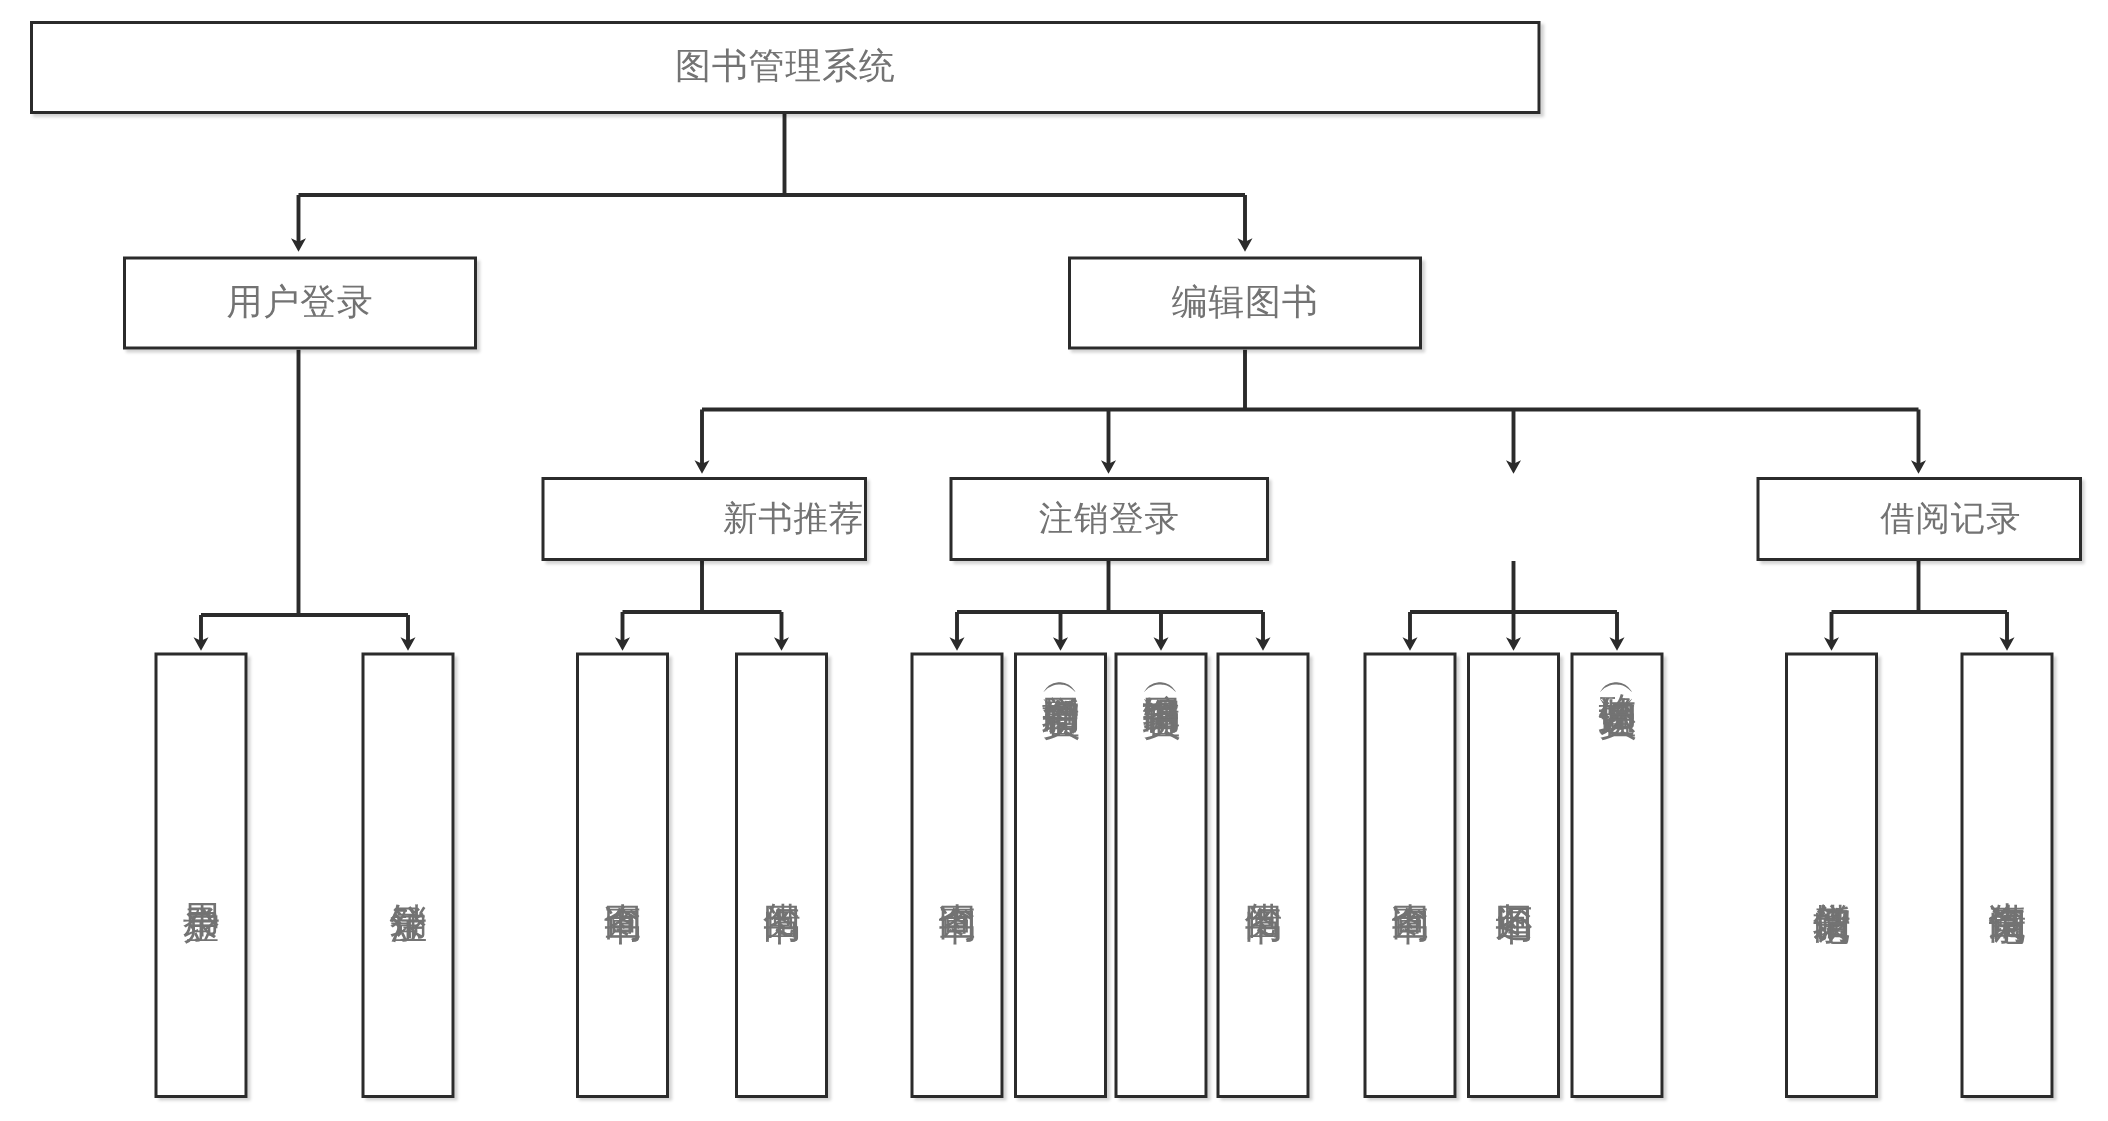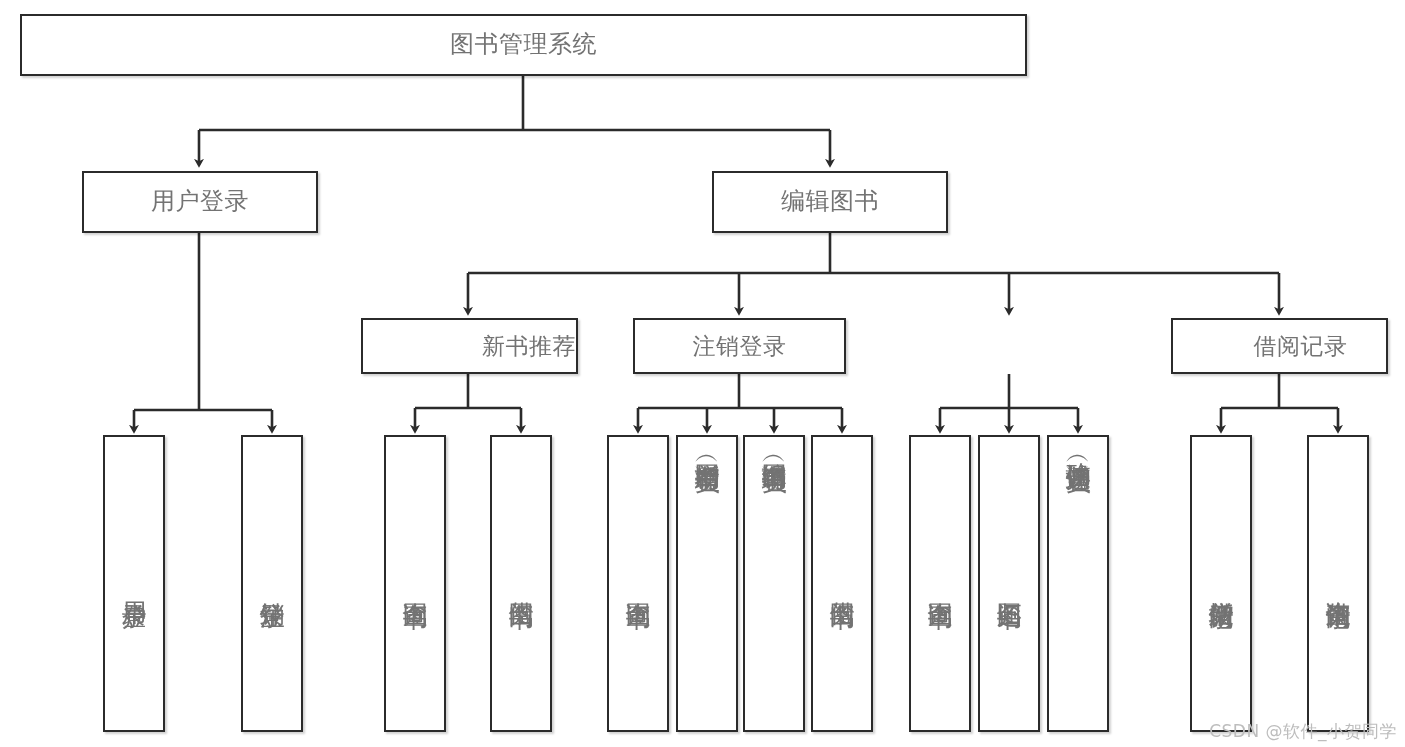--- a/index.html
+++ b/index.html
@@ -190,15 +190,14 @@
     <span class="lbl">确认归还（管理员）</span>
   </div>
 
   <div class="node v mid" style="left:1190px; top:435px; width:62px; height:297px;">
     <span class="lbl">新增借阅记录</span>
   </div>
   <div class="node v mid" style="left:1307px; top:435px; width:62px; height:297px;">
     <span class="lbl">查询借阅记录</span>
   </div>
 
-  <div id="watermark">CSDN @软件_小贺同学</div>
 
 </div>
 
 </body></html>

